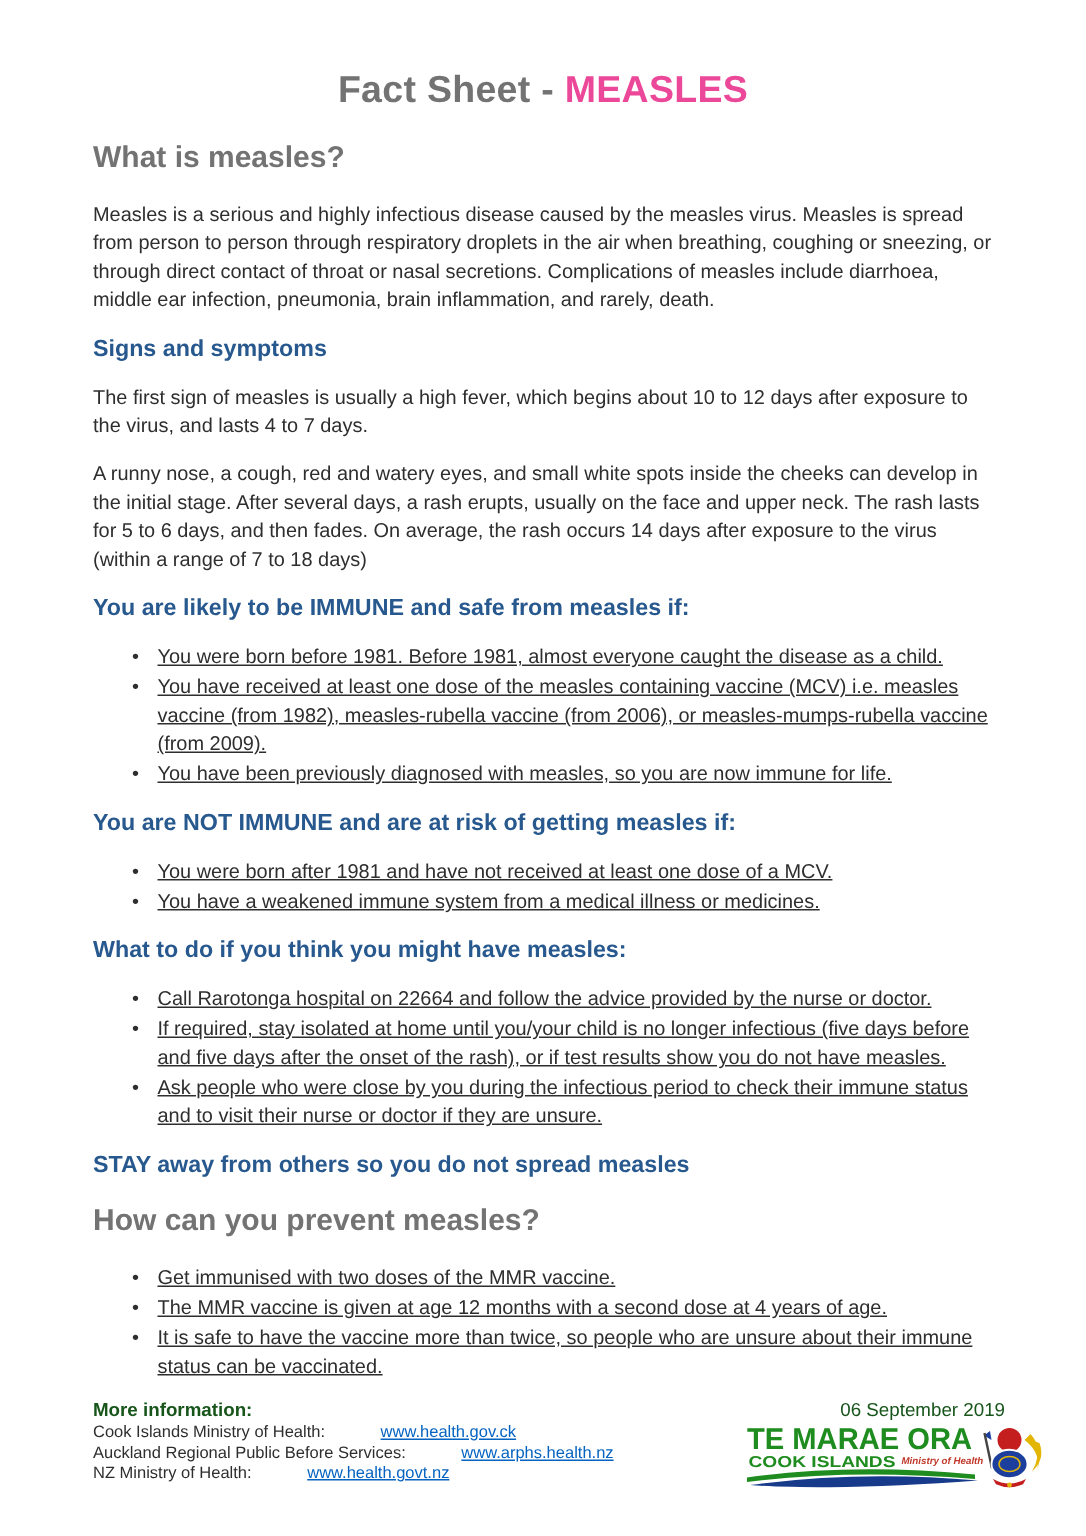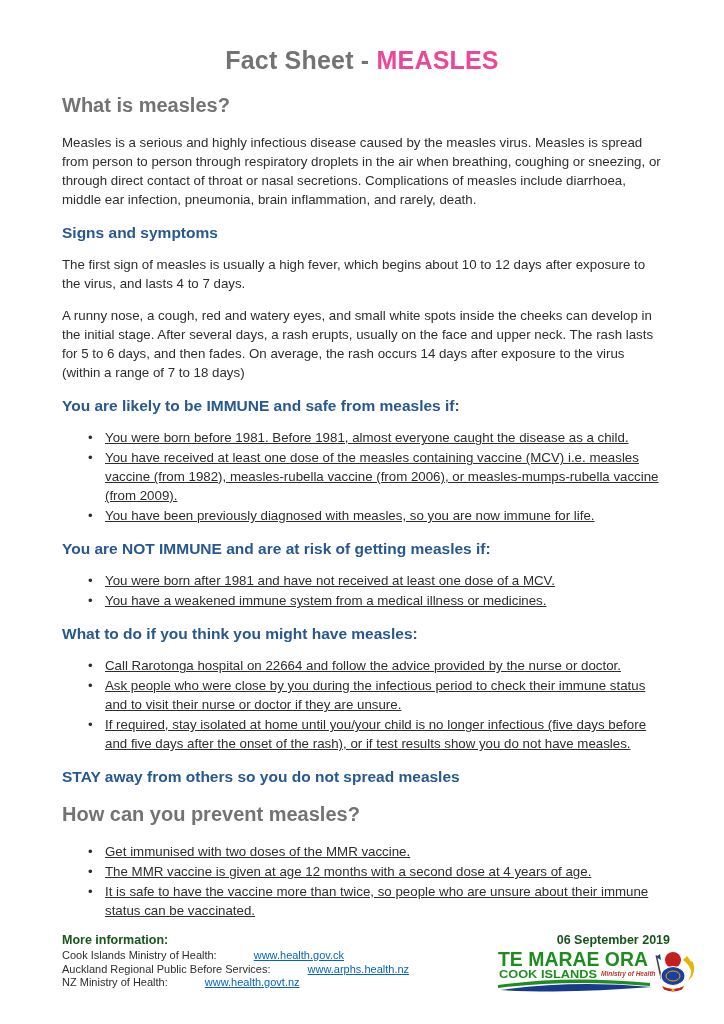--- a/index.html
+++ b/index.html
@@ -70,21 +70,21 @@
     font-weight: bold;
     font-size: 12.5px;
     line-height: 15px;
     margin-bottom: 1px;
   }
   .f-line { font-size: 11px; line-height: 13.5px; color: #2e2e2e; }
   .f-line a { color: #0563C1; text-decoration: underline; padding-left: 34px; }
   .f-right { text-align: right; margin-right: -36px; }
   .f-date {
     color: #17551B;
-    font-weight: bold;
+    font-weight: normal;
     font-size: 12.5px;
     line-height: 15px;
     margin: 0 28px 1px 0;
   }
   .logo-box { display: inline-block; }
 </style>
 </head>
 <body>
 
 <div class="page">
@@ -116,22 +116,22 @@
     <ul>
       <li>You were born after 1981 and have not received at least one dose of a MCV.</li>
       <li>You have a weakened immune system from a medical illness or medicines.</li>
     </ul>
   </section>
 
   <section>
     <h3>What to do if you think you might have measles:</h3>
     <ul>
       <li>Call Rarotonga hospital on 22664 and follow the advice provided by the nurse or doctor.</li>
+      <li>If required, stay isolated at home until you/your child is no longer infectious (five days before and five days after the onset of the rash), or if test results show you do not have measles.</li>
       <li>Ask people who were close by you during the infectious period to check their immune status and to visit their nurse or doctor if they are unsure.</li>
-      <li>If required, stay isolated at home until you/your child is no longer infectious (five days before and five days after the onset of the rash), or if test results show you do not have measles.</li>
     </ul>
   </section>
 
   <section>
     <h3>STAY away from others so you do not spread measles</h3>
   </section>
 
   <section>
     <h2>How can you prevent measles?</h2>
     <ul>

